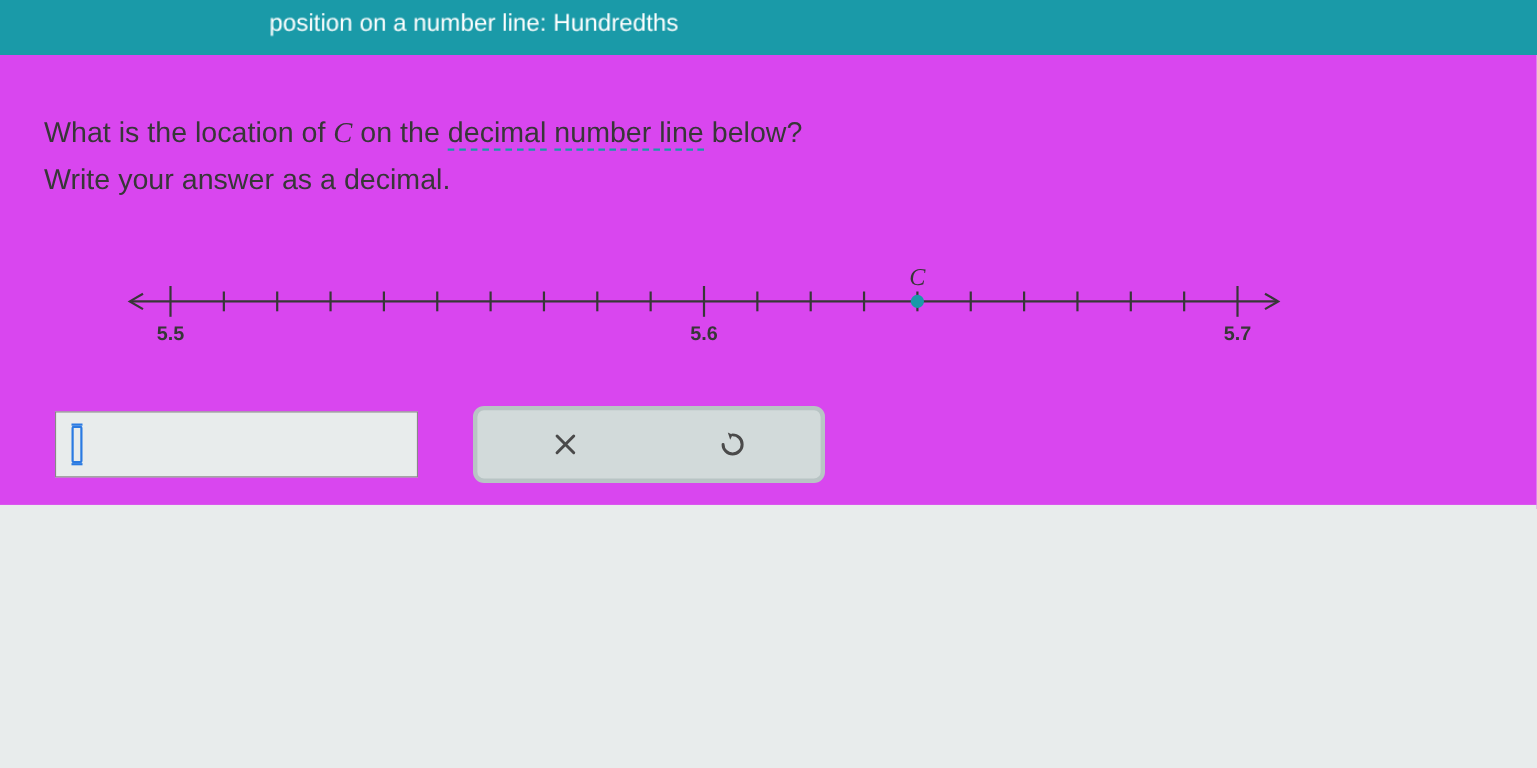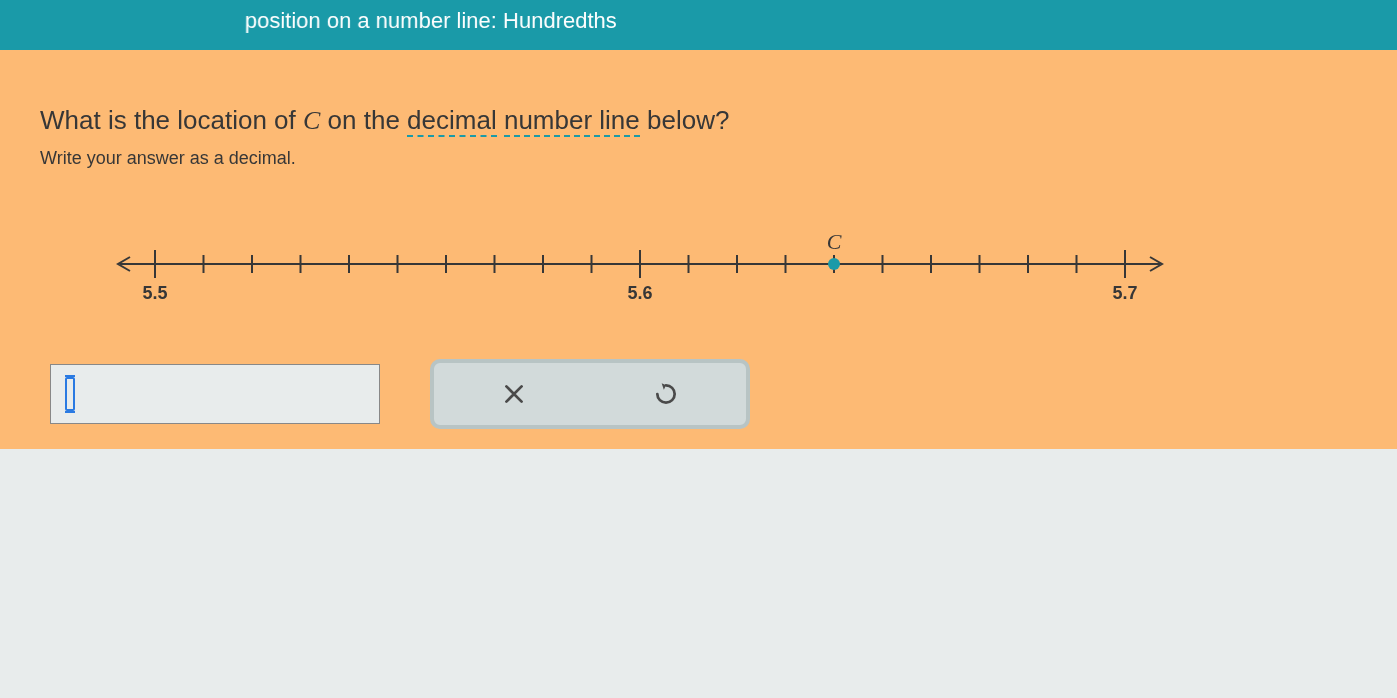--- a/index.html
+++ b/index.html
@@ -40,39 +40,39 @@
     .expand-btn svg { width: 22px; height: 22px; }
     .header-title {
       color: #fff;
       font-size: 22px;
       font-weight: 500;
       margin-left: 230px;
       margin-top: -8px;
     }
     .content {
       padding: 30px 40px 20px 40px;
-      background: #fdba74;
+      background: #d946ef;
     }
     .question-line1 {
       font-size: 26px;
       color: #373737;
       margin-bottom: 12px;
       margin-top: 25px;
     }
     .question-line1 .var-c {
       font-style: italic;
       font-family: Georgia, serif;
     }
     .term-link {
       color: #373737;
       border-bottom: 2px dashed #1a9aa8;
       cursor: pointer;
     }
     .question-line2 {
-      font-size: 18px;
+      font-size: 26px;
       color: #373737;
       margin-bottom: 50px;
     }
     .number-line-container {
       position: relative;
       width: 1080px;
       height: 120px;
       margin-left: 60px;
       margin-bottom: 20px;
     }

